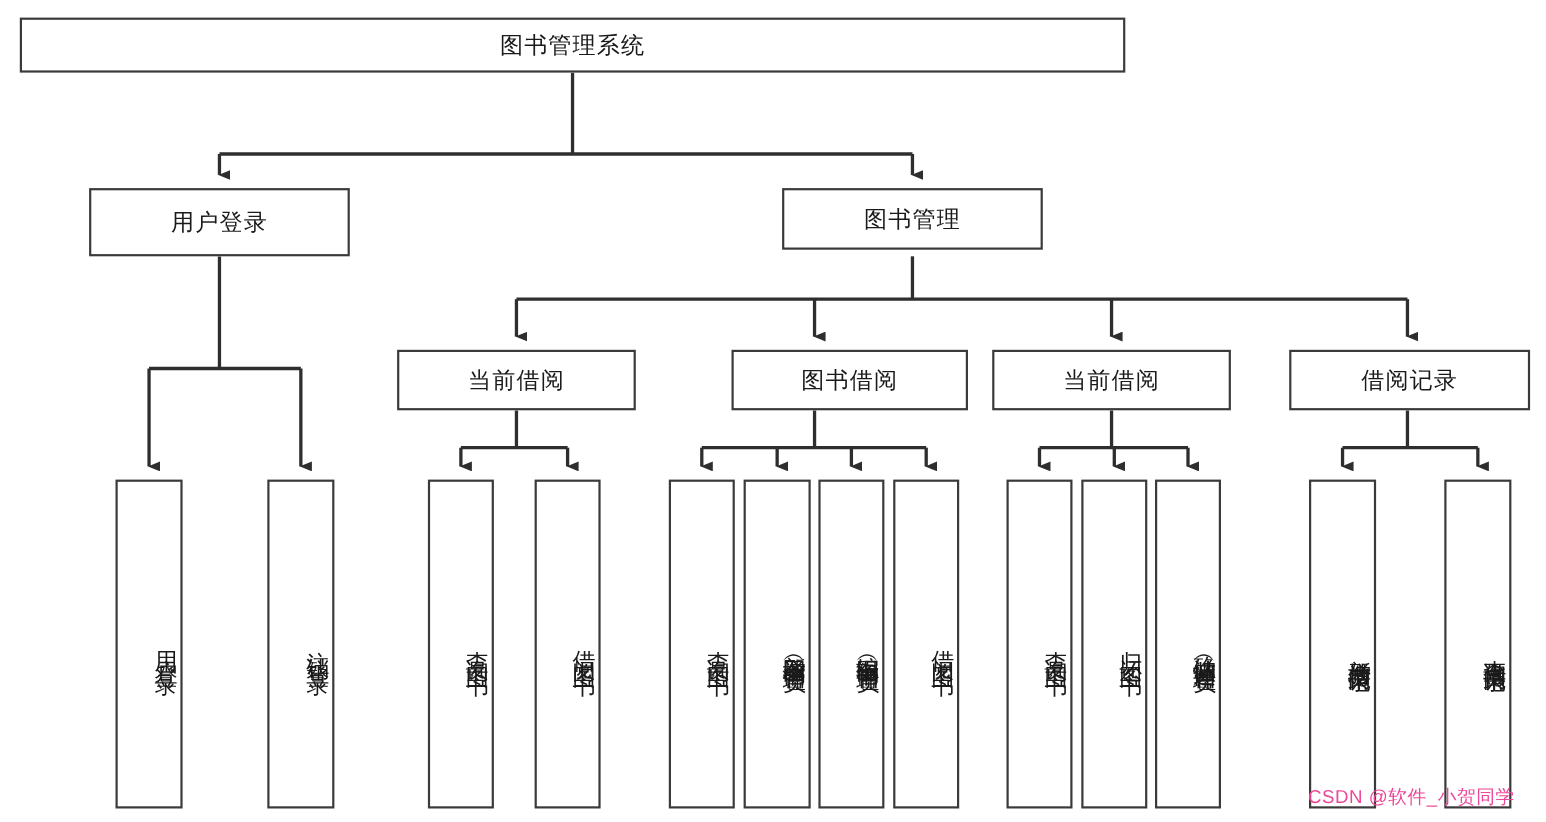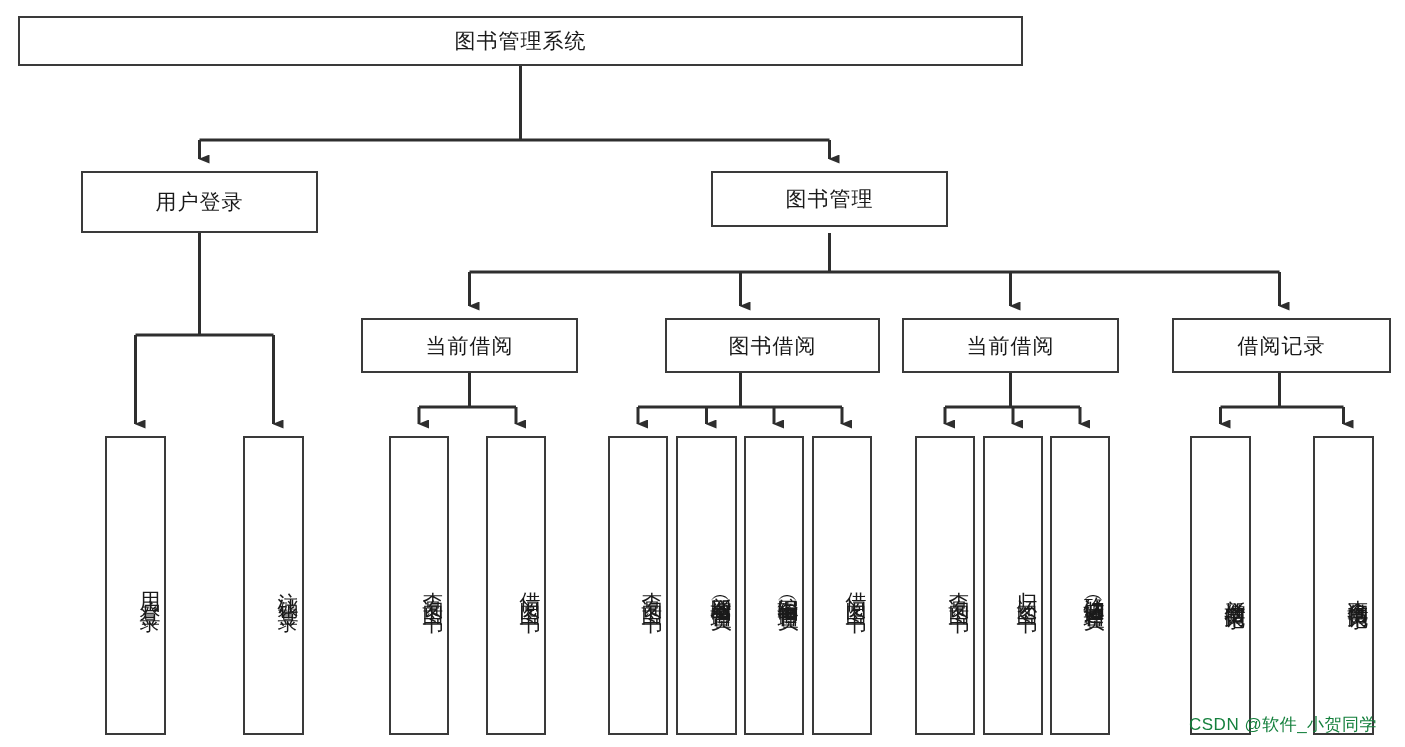--- a/index.html
+++ b/index.html
@@ -5,21 +5,21 @@
   html,body{margin:0;padding:0;background:#ffffff;}
   body{width:1405px;height:747px;font-family:"Liberation Sans","DejaVu Sans",sans-serif;overflow:hidden;}
   #diagram-root{position:relative;width:1405px;height:747px;background:#fff;}
   svg#edges{position:absolute;left:0;top:0;width:1405px;height:747px;}
   .node{position:absolute;box-sizing:border-box;background:#ffffff;border:2px solid #3a3a3a;
         display:flex;align-items:center;justify-content:center;color:#1a1a1a;}
   .node.horiz{font-size:21px;letter-spacing:1px;}
   .node.vert{writing-mode:vertical-rl;text-orientation:upright;font-size:21px;letter-spacing:2px;
              padding-top:6px;align-items:flex-start;justify-content:center;}
   .node.vert.roomy{letter-spacing:7px;}
-  .watermark{position:absolute;left:1189px;top:713px;font-size:17px;color:#15803d;
+  .watermark{position:absolute;left:1189px;top:713px;font-size:17px;color:#ec4899;
              white-space:nowrap;letter-spacing:0.5px;text-align:right;}
 </style>
 </head>
 <body>
 
 <div id="diagram-root">
   <svg id="edges" viewBox="0 0 1405 747">
     <defs>
       <marker id="arrowhead" markerWidth="9" markerHeight="11" refX="4.5" refY="10" orient="auto" markerUnits="userSpaceOnUse">
         <polygon points="0,0 9,0 4.5,11" fill="#2e2e2e"></polygon>

